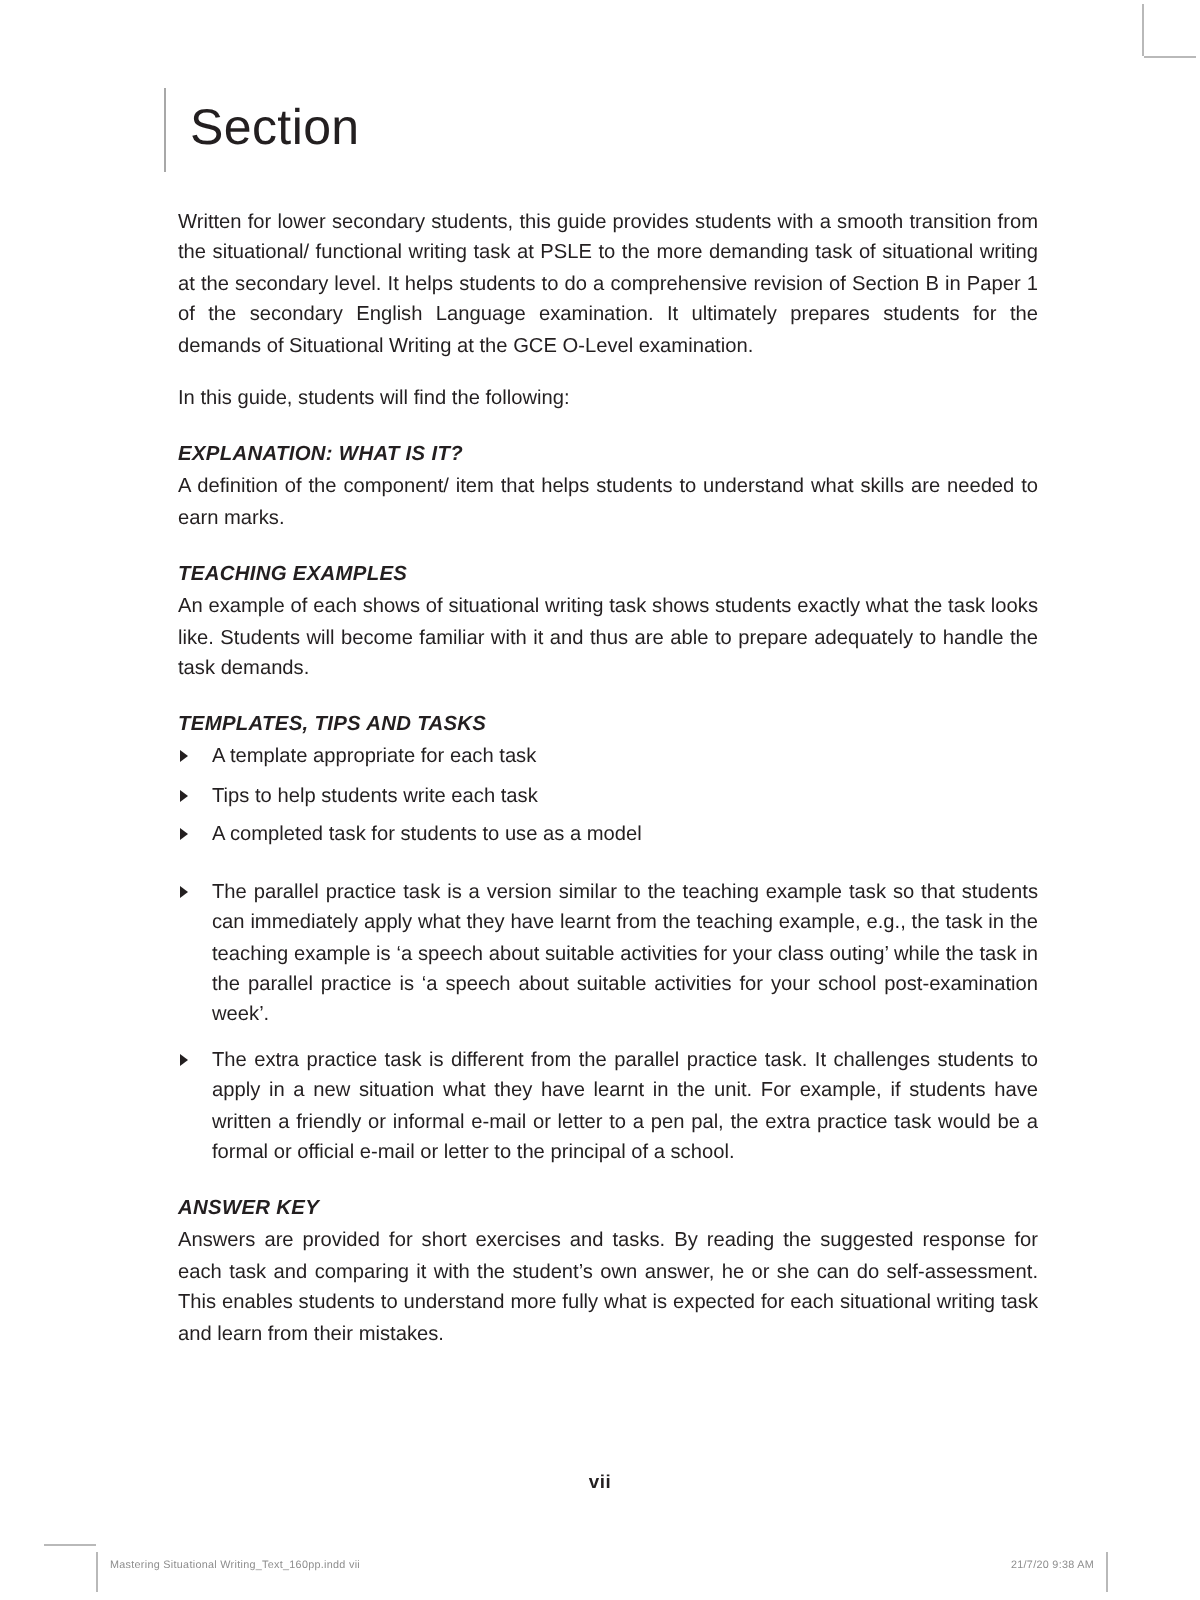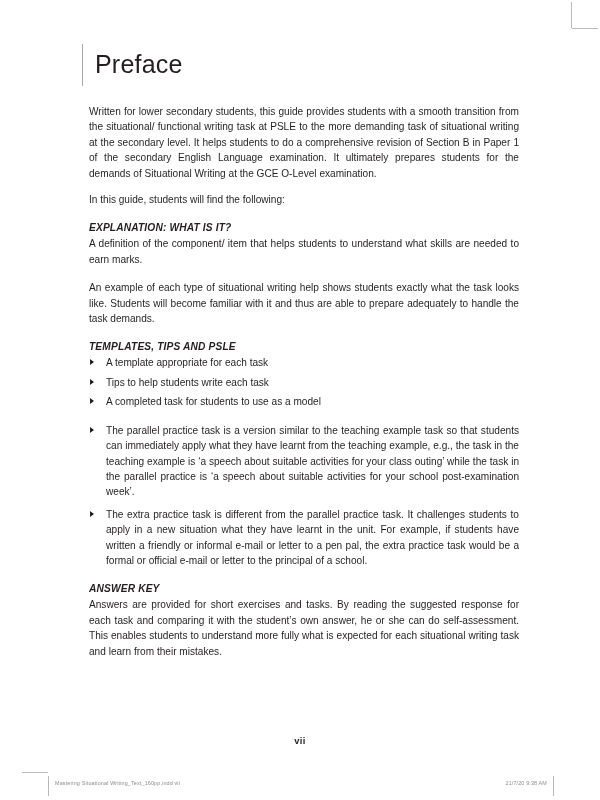--- a/index.html
+++ b/index.html
@@ -144,40 +144,41 @@
 <div id="page">
 
   <div class="crop-mark crop-v mark-tr-v"></div>
   <div class="crop-mark crop-h mark-tr-h"></div>
   <div class="crop-mark crop-h mark-tl-h"></div>
   <div class="crop-mark crop-v mark-bl-v"></div>
   <div class="crop-mark crop-v mark-br-v"></div>
 
   <div class="page-title-wrap">
     <div class="title-rule"></div>
-    <div class="page-title">Preface</div>
+    <div class="page-title">Section</div>
   </div>
 
   <div class="content">
 
     <p class="body">Written for lower secondary students, this guide provides students with a smooth transition from the situational/ functional writing task at PSLE to the more demanding task of situational writing at the secondary level. It helps students to do a comprehensive revision of Section B in Paper 1 of the secondary English Language examination. It ultimately prepares students for the demands of Situational Writing at the GCE O-Level examination.</p>
 
     <p class="body" style="margin-bottom:13px;">In this guide, students will find the following:</p>
 
     <div class="section-block">
       <h2 class="section-head">EXPLANATION: WHAT IS IT?</h2>
       <p class="body tight">A definition of the component/ item that helps students to understand what skills are needed to earn marks.</p>
     </div>
 
     <div class="section-block">
-      <p class="body tight">An example of each type of situational writing help shows students exactly what the task looks like. Students will become familiar with it and thus are able to prepare adequately to handle the task demands.</p>
-    </div>
-
-    <div class="section-block">
-      <h2 class="section-head">TEMPLATES, TIPS AND PSLE</h2>
+      <h2 class="section-head">TEACHING EXAMPLES</h2>
+      <p class="body tight">An example of each shows of situational writing task shows students exactly what the task looks like. Students will become familiar with it and thus are able to prepare adequately to handle the task demands.</p>
+    </div>
+
+    <div class="section-block">
+      <h2 class="section-head">TEMPLATES, TIPS AND TASKS</h2>
       <ul class="bullets">
         <li>
           <span class="tri"></span>
           <span>A template appropriate for each task</span>
         </li>
         <li>
           <span class="tri"></span>
           <span>Tips to help students write each task</span>
         </li>
         <li>

